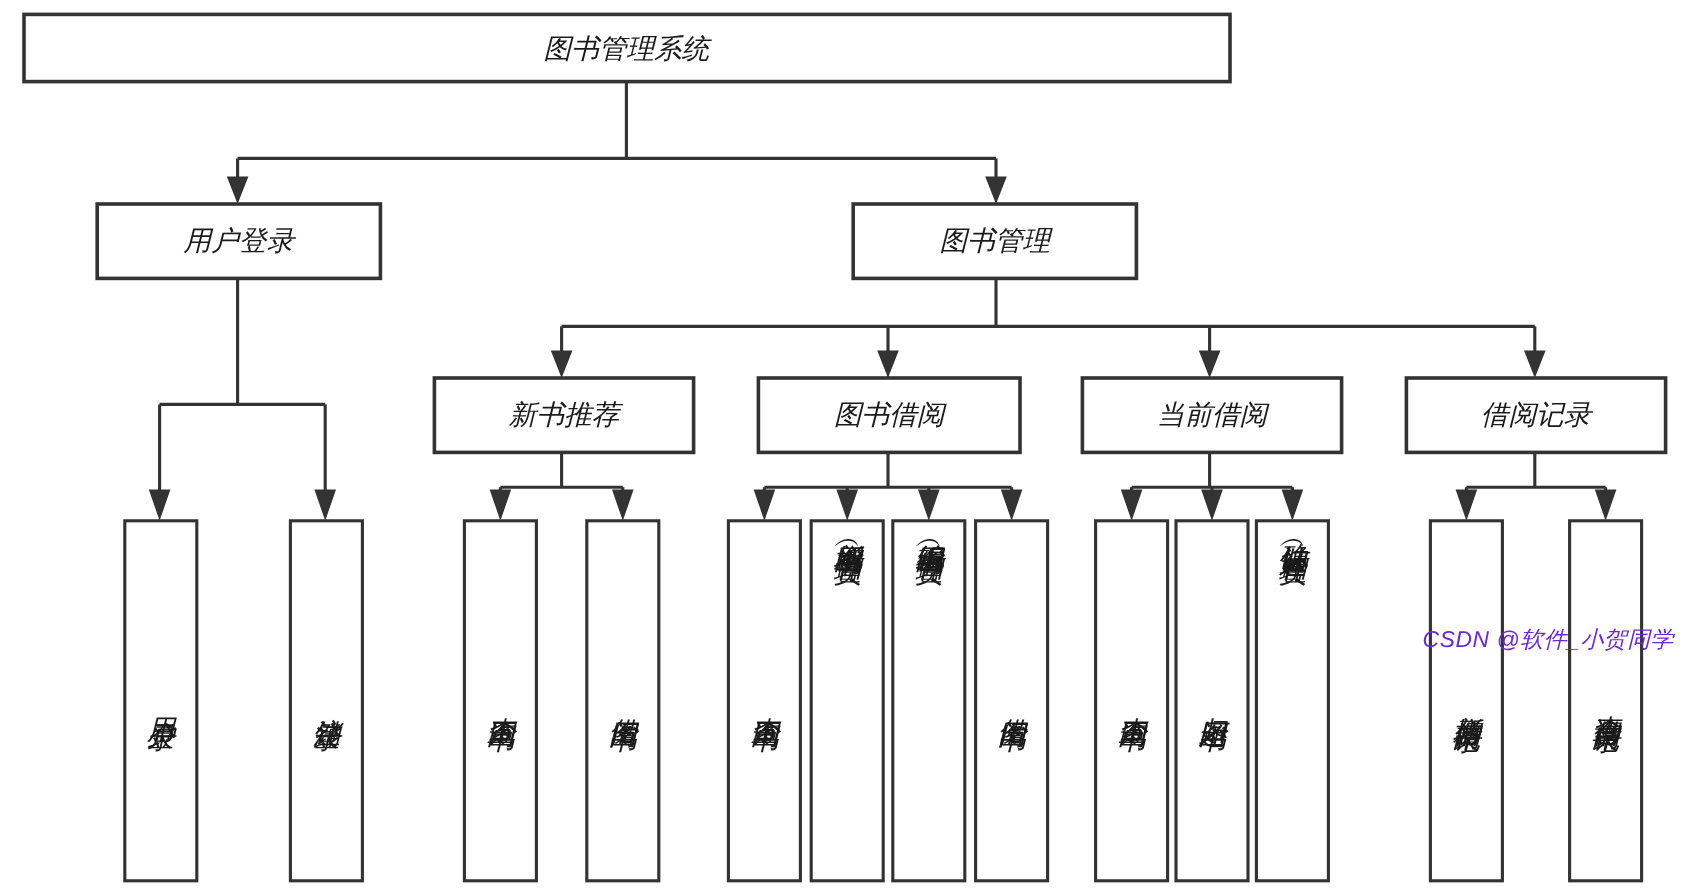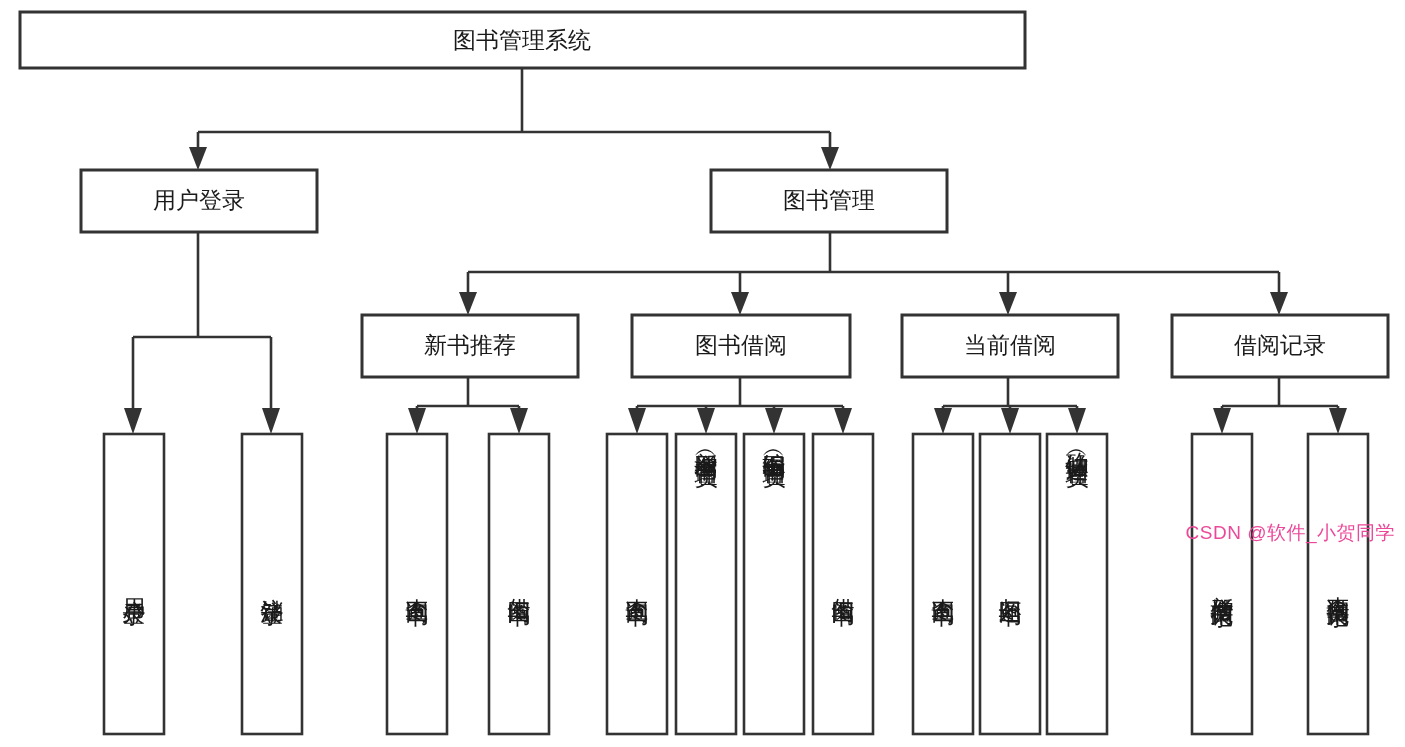--- a/index.html
+++ b/index.html
@@ -13,20 +13,21 @@
     font-family: "Liberation Sans", "DejaVu Sans", sans-serif;
     overflow: hidden;
     position: relative;
   }
   #diagram-root {
     position: absolute;
     left: 0;
     top: 0;
     width: 1405px;
     height: 554px;
+    font-style: italic;
   }
   svg.flow {
     display: block;
     width: 1405px;
     height: 747px;
   }
   .node-rect {
     fill: #ffffff;
     stroke: #333333;
     stroke-width: 3;
@@ -69,21 +70,21 @@
     color: #1a1a1a;
     letter-spacing: 2px;
     white-space: nowrap;
   }
   .watermark {
     position: absolute;
     right: 10px;
     bottom: 8px;
     font-family: "Liberation Sans", "DejaVu Sans", sans-serif;
     font-size: 19px;
-    color: #ec4899;
+    color: #6d28d9;
     letter-spacing: 0.5px;
     user-select: none;
     white-space: nowrap;
   }
 </style>
 </head>
 <body>
 
 <div id="diagram-root">
 

